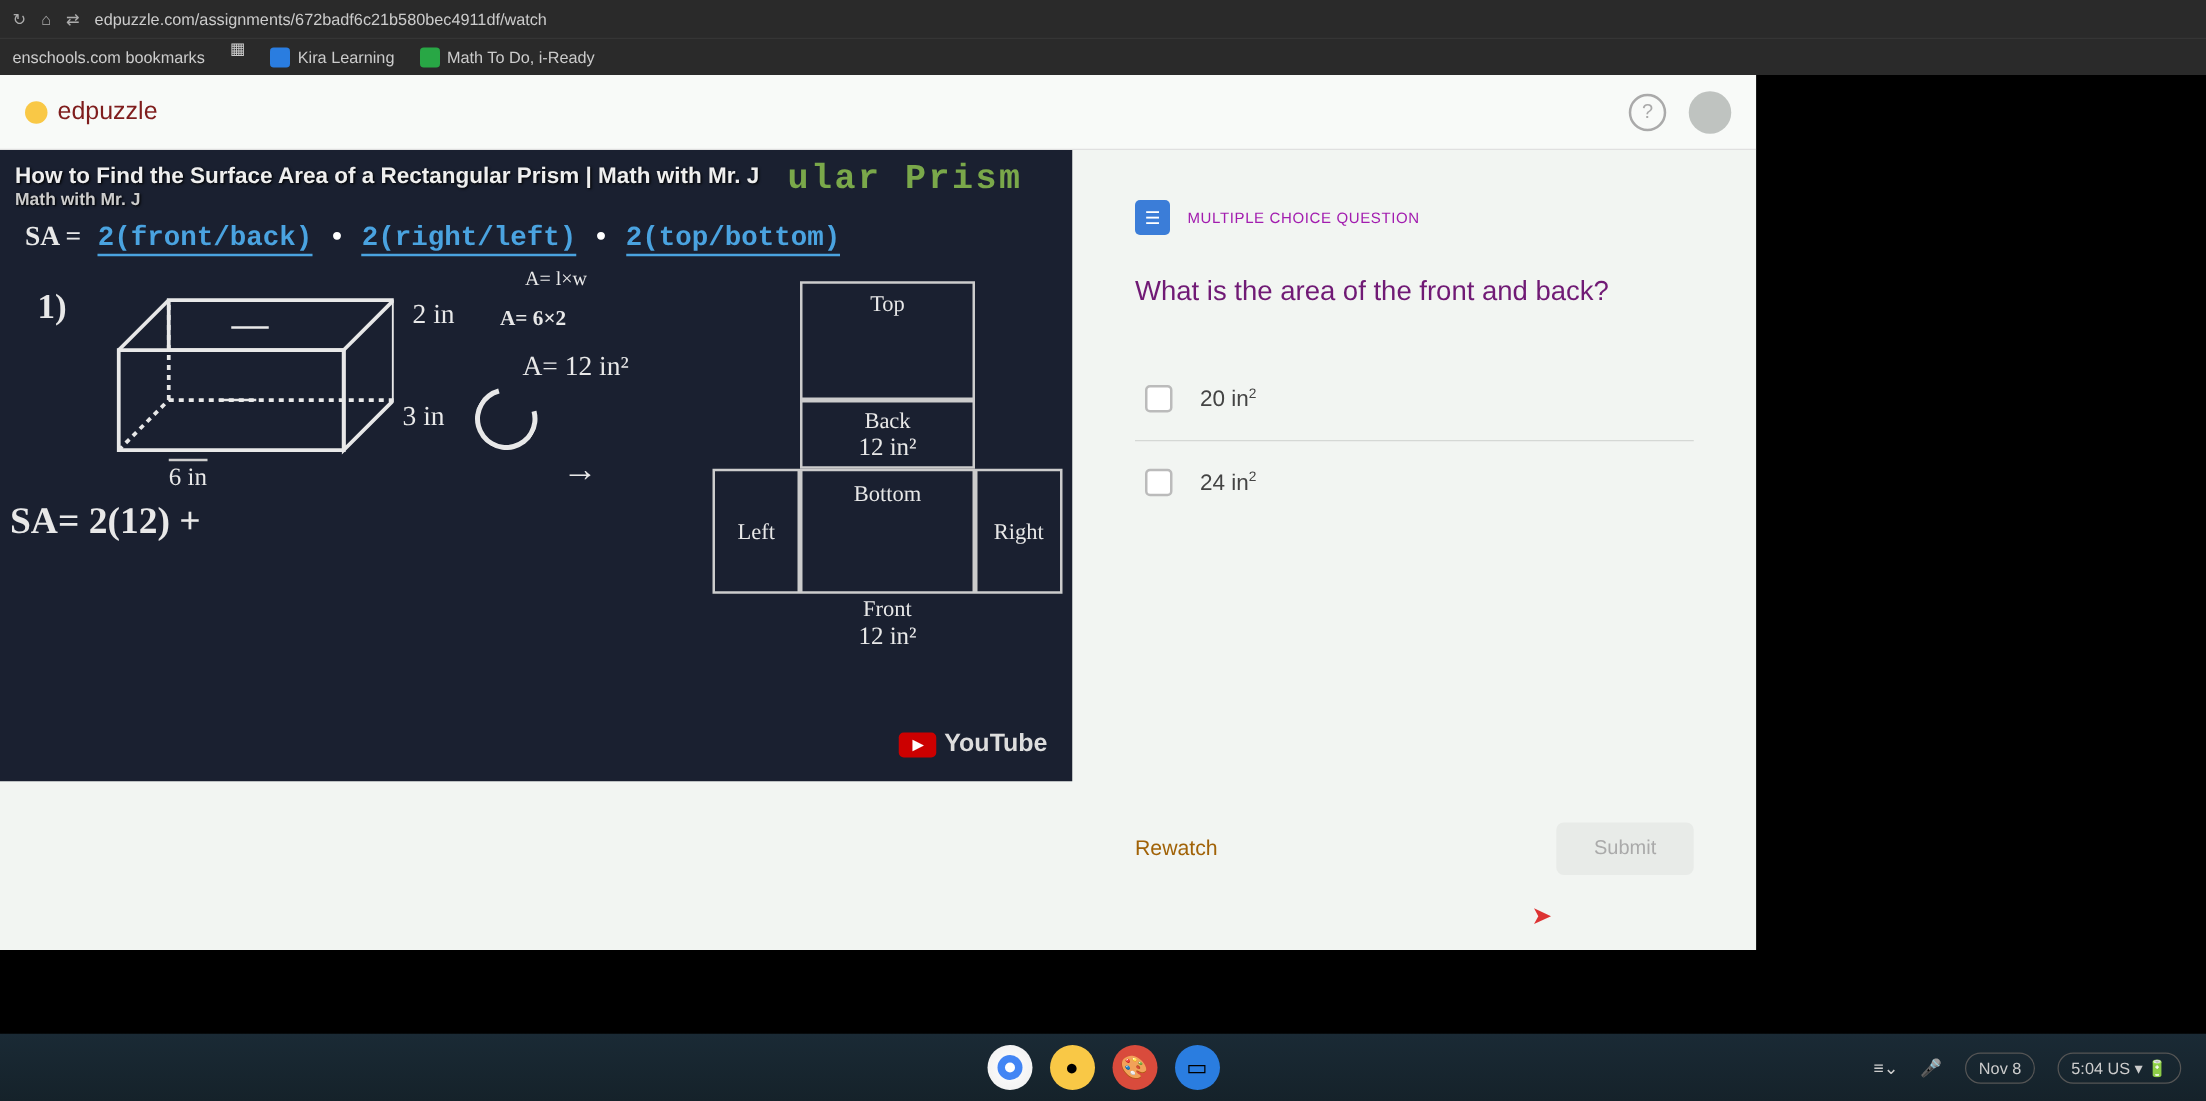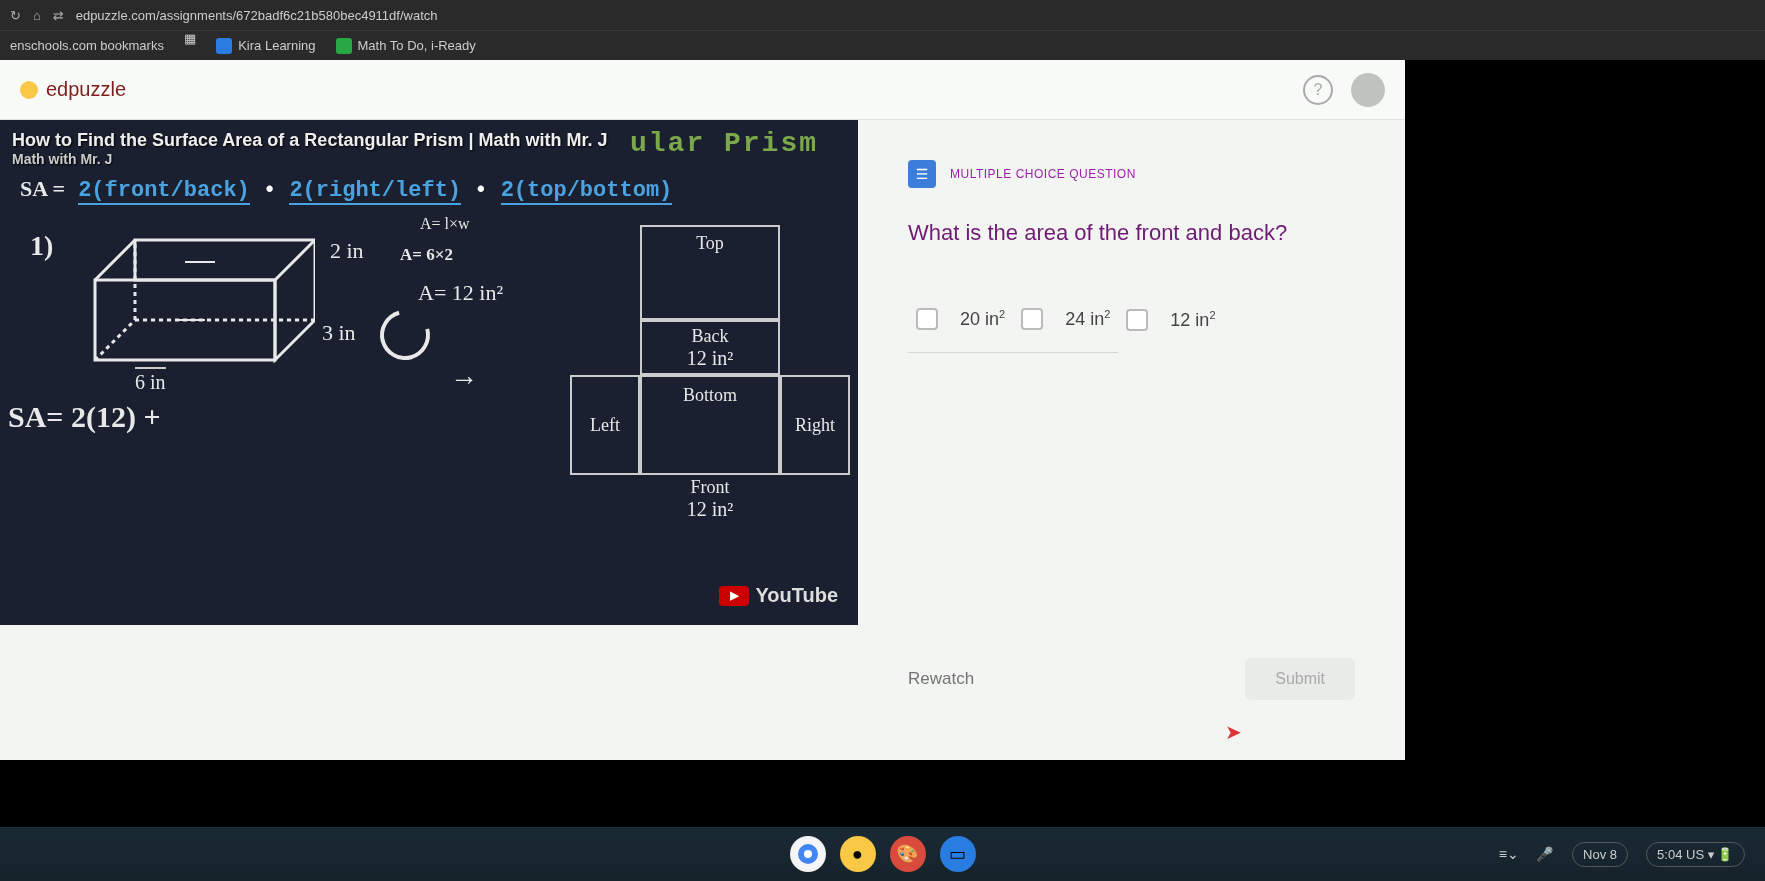--- a/index.html
+++ b/index.html
@@ -175,21 +175,21 @@
   flex: 1;
   padding: 40px 50px 30px 50px;
   background: #f2f5f2;
   color: #333;
   position: relative;
 }
 .q-header { display: flex; align-items: center; gap: 14px; margin-bottom: 32px; }
 .q-icon { width: 28px; height: 28px; background: #3b7dd8; border-radius: 4px; display: flex; align-items: center; justify-content: center; color: #fff; font-size: 14px; }
 .q-type { font-size: 12px; color: #a21caf; letter-spacing: 0.5px; }
 .q-text { font-size: 22px; color: #701a75; margin-bottom: 40px; }
-.options { display: flex; flex-direction: row; }
+.options { display: flex; flex-direction: column; }
 .option-row {
   display: flex;
   align-items: center;
   gap: 22px;
   padding: 22px 8px;
   border-bottom: 1px solid #d5d8d5;
   cursor: pointer;
 }
 .option-row:last-child { border-bottom: none; }
 .checkbox { width: 22px; height: 22px; border: 2px solid #bbb; border-radius: 4px; background: #fff; }
@@ -197,21 +197,21 @@
 .opt-text sup { font-size: 11px; }
 .action-row {
   position: absolute;
   bottom: 60px;
   left: 50px;
   right: 50px;
   display: flex;
   justify-content: space-between;
   align-items: center;
 }
-.rewatch-btn { font-size: 17px; color: #737373; cursor: pointer; }
+.rewatch-btn { font-size: 17px; color: #a16207; cursor: pointer; }
 .submit-btn {
   padding: 12px 30px;
   background: #e8ebe8;
   color: #aaa;
   border-radius: 6px;
   font-size: 16px;
   cursor: default;
 }
 .taskbar {
   position: absolute;
@@ -357,24 +357,20 @@
       <div class="q-text">What is the area of the front and back?</div>
       <div class="options">
         <div class="option-row">
           <div class="checkbox"></div>
           <div class="opt-text">20 in<sup>2</sup></div>
         </div>
         <div class="option-row">
           <div class="checkbox"></div>
           <div class="opt-text">24 in<sup>2</sup></div>
         </div>
-        <div class="option-row">
-          <div class="checkbox"></div>
-          <div class="opt-text">12 in<sup>2</sup></div>
-        </div>
       </div>
       <div class="action-row">
         <div class="rewatch-btn">Rewatch</div>
         <div class="submit-btn">Submit</div>
       </div>
     </div>
   </div>
 </div>
 
 <div class="right-black"></div>

